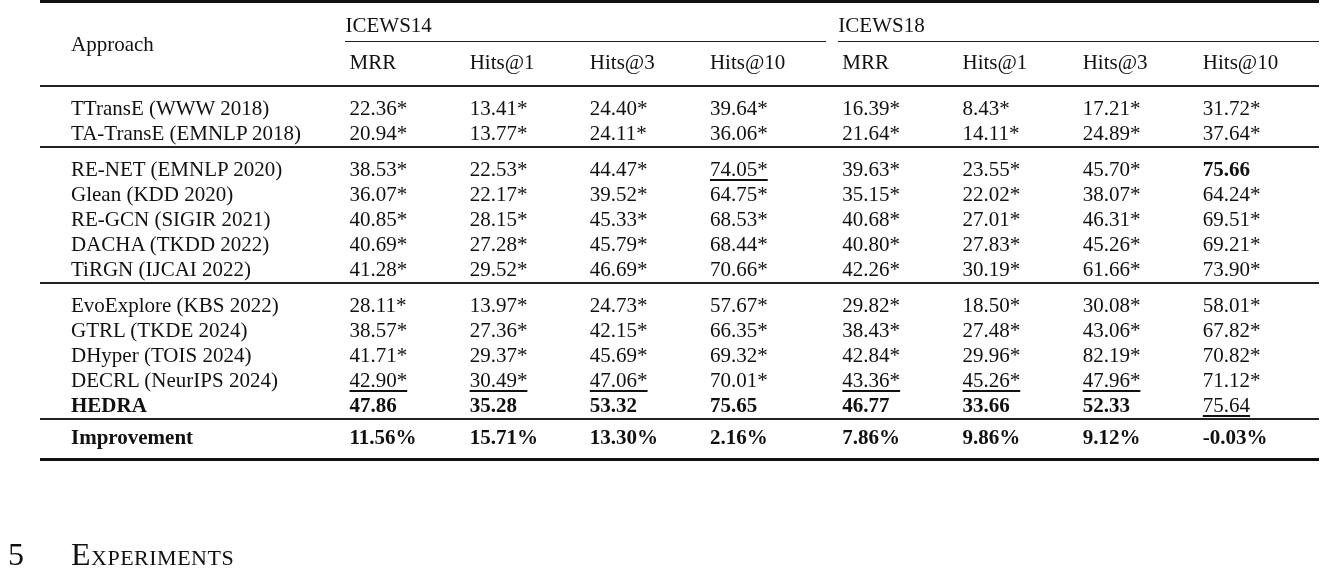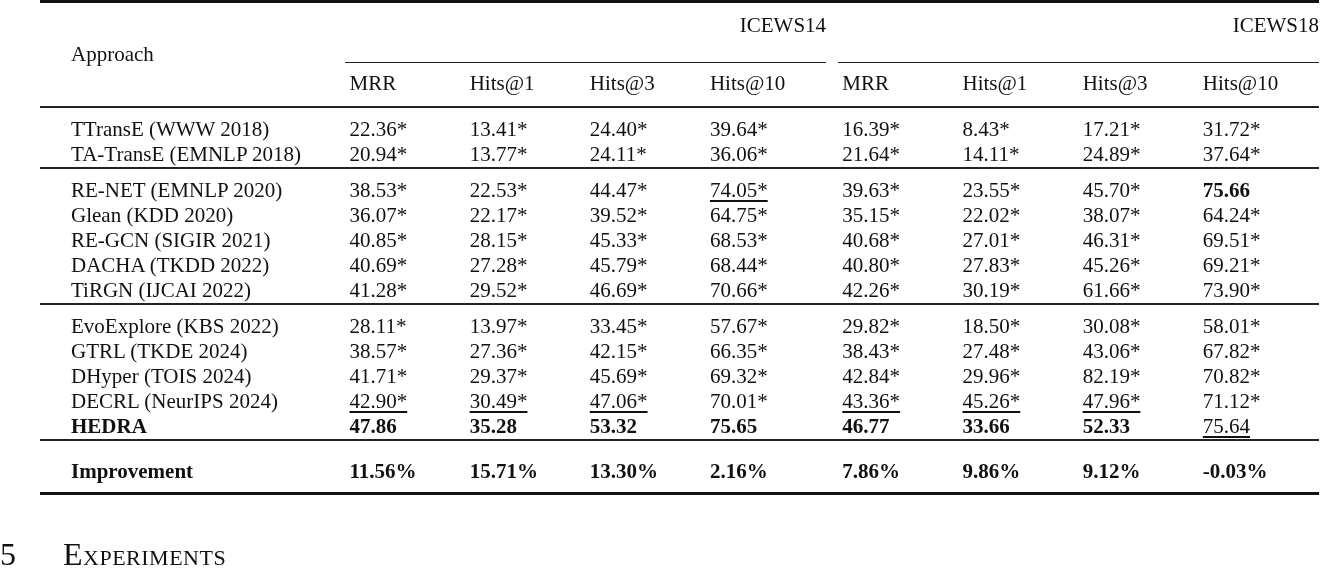--- a/index.html
+++ b/index.html
@@ -35,38 +35,38 @@
       padding: 0;
       text-align: left;
       font-weight: normal;
       white-space: nowrap;
       vertical-align: middle;
     }
     .toprule { border-top: 3px solid #111; }
     .midrule td, .midrule th { border-top: 2px solid #222; }
     .bottomrule td { border-bottom: 3px solid #111; }
     .approach-cell { padding-left: 31px; }
-    .hdr-dataset { text-align: right; padding-top: 10px; padding-bottom: 25px; }
+    .hdr-dataset { text-align: left; padding-top: 10px; padding-bottom: 4px; }
     .cmid { position: relative; }
     .cmid::after {
       content: "";
       position: absolute;
       left: 0; right: 0; bottom: 0;
       border-bottom: 1.5px solid #222;
     }
     .hdr-metric { padding-top: 8px; padding-bottom: 10px; }
     .val { padding-left: 4px; }
     .grp-first td { padding-top: 9px; }
     .grp-last td { }
     .b { font-weight: bold; }
     .u { text-decoration: underline; text-underline-offset: 3px; text-decoration-thickness: 1.5px; }
-    .imp td { padding-top: 18px; padding-bottom: 8px; font-weight: bold; }
+    .imp td { padding-top: 5px; padding-bottom: 8px; font-weight: bold; }
     .section-heading {
       position: absolute;
-      left: 0px;
+      left: 8px;
       top: 537px;
       font-size: 32px;
       line-height: 34px;
       color: #111;
     }
     .section-heading .num { display: inline-block; width: 63px; }
     .section-heading .title { font-variant: small-caps; letter-spacing: 0.5px; }
   </style>
 </head>
 <body>
@@ -189,21 +189,21 @@
         <td class="val">42.26*</td>
         <td class="val">30.19*</td>
         <td class="val">61.66*</td>
         <td class="val">73.90*</td>
       </tr>
 
       <tr class="midrule grp-first">
         <td class="approach-cell">EvoExplore (KBS 2022)</td>
         <td class="val">28.11*</td>
         <td class="val">13.97*</td>
-        <td class="val">33.45*</td>
+        <td class="val">24.73*</td>
         <td class="val">57.67*</td>
         <td></td>
         <td class="val">29.82*</td>
         <td class="val">18.50*</td>
         <td class="val">30.08*</td>
         <td class="val">58.01*</td>
       </tr>
       <tr>
         <td class="approach-cell">GTRL (TKDE 2024)</td>
         <td class="val">38.57*</td>

